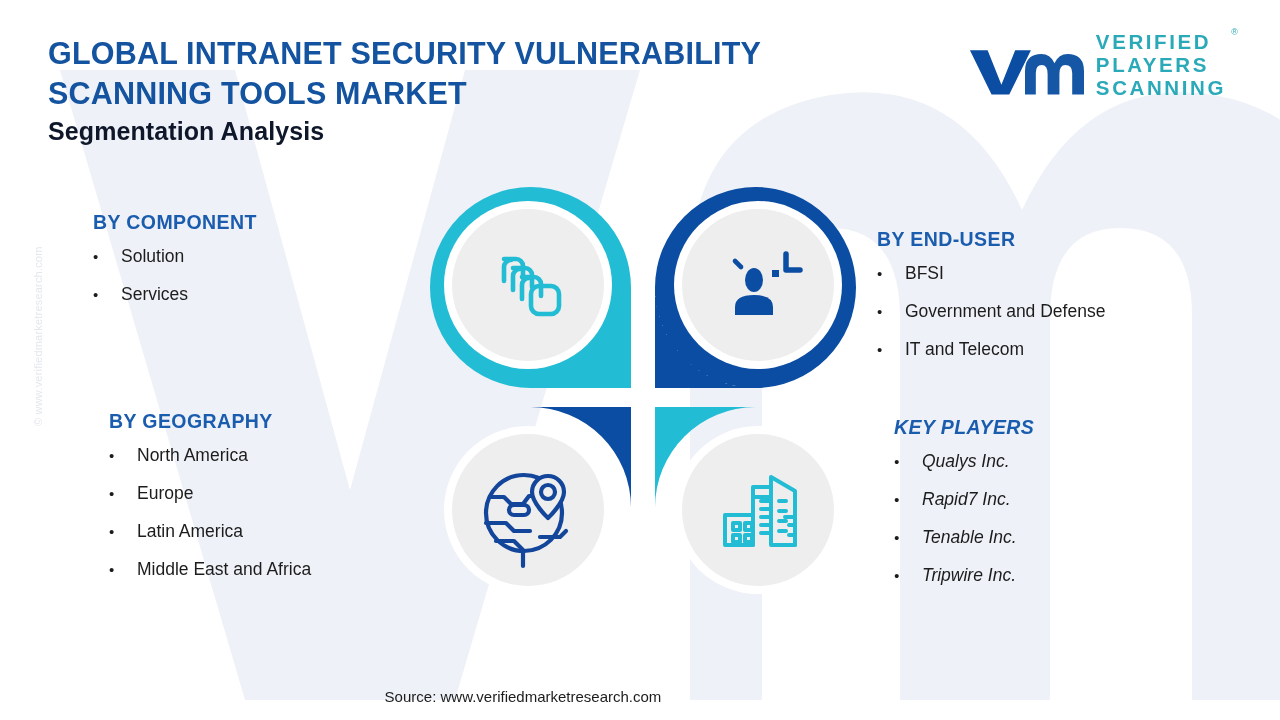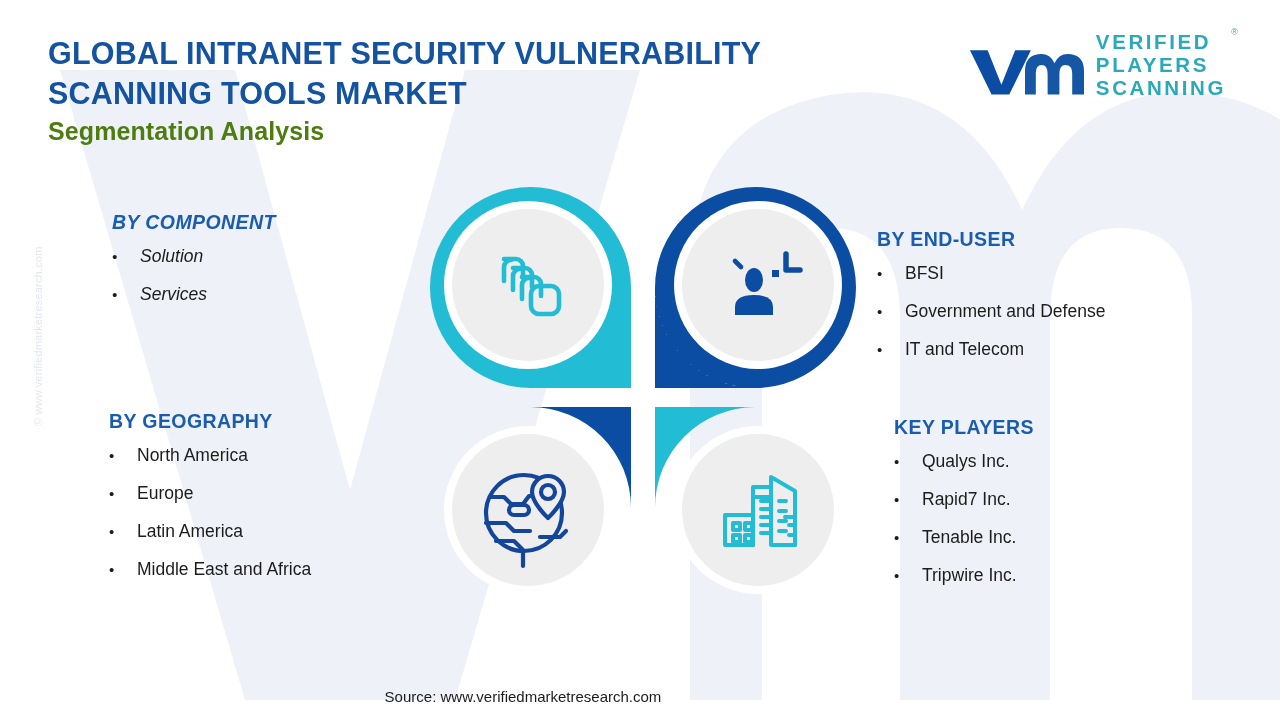--- a/index.html
+++ b/index.html
@@ -49,21 +49,21 @@
     font-weight: 700;
     letter-spacing: .2px;
     color: #14539f;
     text-transform: uppercase;
   }
   .subtitle {
     position: absolute; left: 48px; top: 117px;
     font-size: 25px;
     font-weight: 600;
     letter-spacing: .1px;
-    color: #4d7c0f;
+    color: #0f172a;
   }
 
   
   .logo { position: absolute; right: 42px; top: 30px; display: flex; align-items: flex-end; gap: 12px; }
   .logo-mark { width: 118px; height: 56px; display: block; }
   .logo-text { position: relative; padding-right: 12px; }
   .logo-line {
     font-size: 20.5px;
     font-weight: 700;
     letter-spacing: 2.6px;
@@ -97,24 +97,24 @@
     white-space: nowrap;
   }
   .bullets li .dot {
     width: 28px;
     flex: 0 0 28px;
     font-size: 15px;
     color: #1c1c1c;
     line-height: 20px;
   }
 
-  #col-component { left: 112px; top: 211px; font-style: italic; }
+  #col-component { left: 93px; top: 211px; }
   #col-geography { left: 109px; top: 410px; }
   #col-enduser   { left: 877px; top: 199px; margin-top: 29px; }
-  #col-players   { left: 894px; top: 416px; }
+  #col-players   { left: 894px; top: 416px; font-style: italic; }
 
   
   .quads {
     position: absolute;
     left: 428px; top: 185px;
     width: 430px; height: 425px;
     z-index: 4;
   }
   .quad { position: absolute; width: 205px; height: 205px; }
   .quad svg { display: block; width: 100%; height: 100%; }

